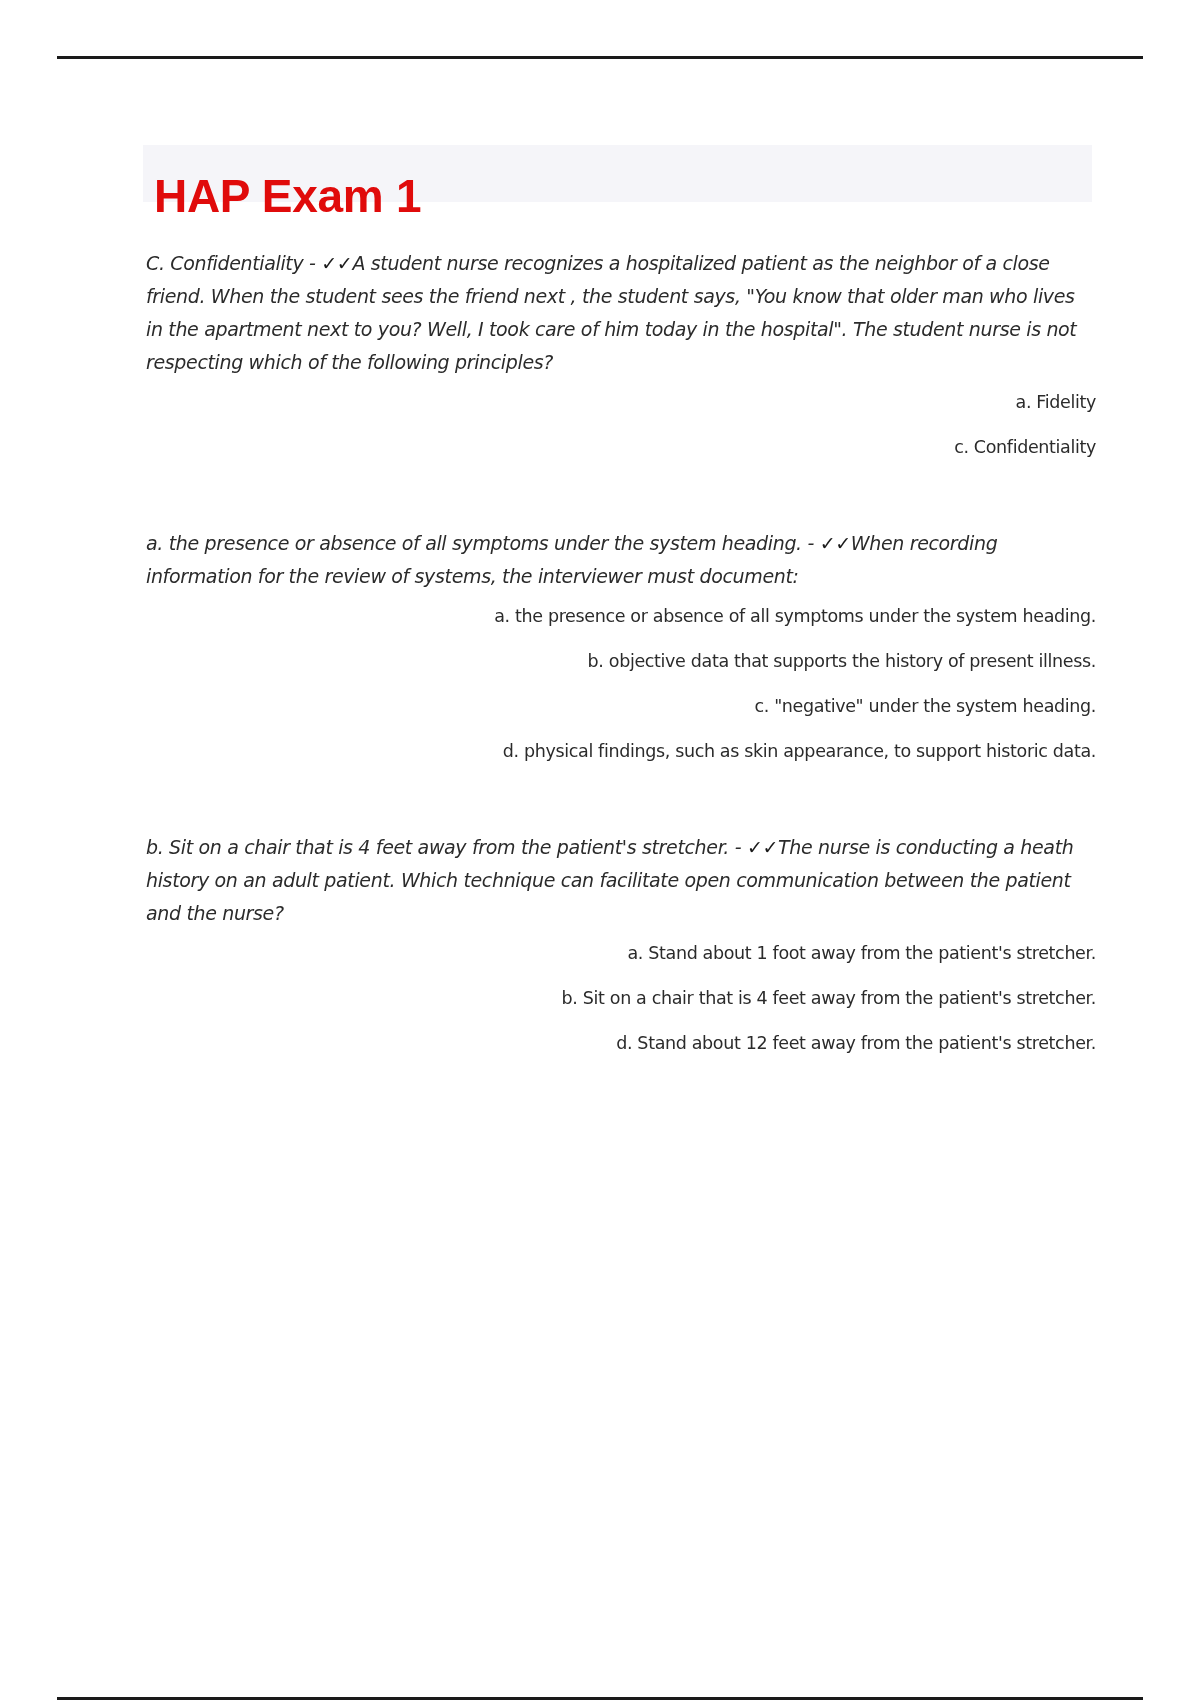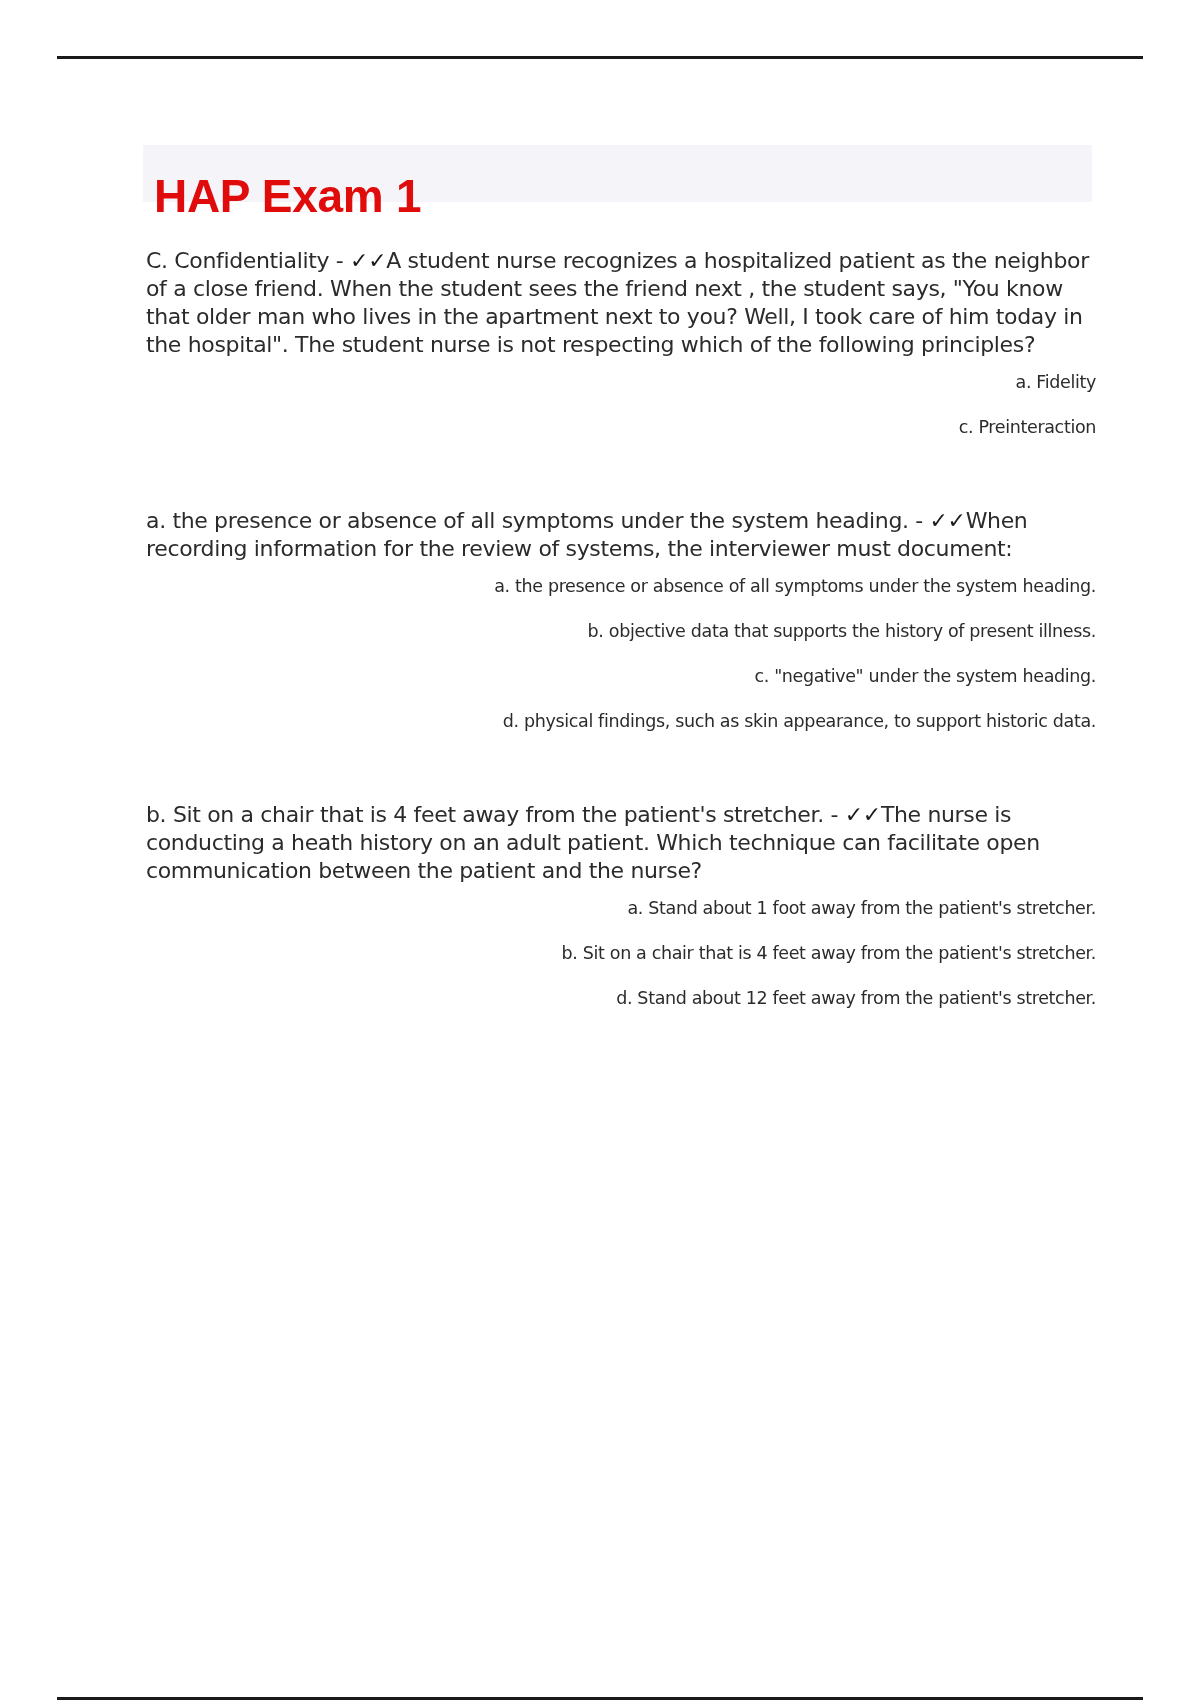--- a/index.html
+++ b/index.html
@@ -8,40 +8,40 @@
   .rule { position: absolute; left: 57px; width: 1086px; height: 3px; background: #1a1a1a; }
   .rule.top { top: 56px; }
   .rule.bottom { top: 1697px; }
   .title-box { position: absolute; left: 143px; top: 145px; width: 949px; height: 57px;
                background: #f5f5f9; }
   .title { position: absolute; left: 3px; top: 15px; margin: 8px;
            font-family: "Liberation Sans", sans-serif; font-weight: bold;
            font-size: 46px; line-height: 57px; color: #e00b0b; letter-spacing: -0.3px; }
   .content { position: absolute; left: 146px; top: 247px; width: 950px; }
   .qa { margin: 0; }
-  .prompt { font-size: 22px; line-height: 28px; margin: 0 0 12px 0; letter-spacing: -0.35px; }
+  .prompt { font-size: 19px; line-height: 33px; margin: 0 0 12px 0; letter-spacing: -0.35px; font-style: italic; }
   .option { font-size: 17.5px; line-height: 22px; margin: 0 0 23px 0; letter-spacing: -0.35px; text-align: right; }
   .check { color: #1a1a1a; font-weight: bold; }
   .gap { height: 46px; }
 </style>
 </head>
 <body>
 
 <div class="rule top"></div>
 
 <div class="title-box">
   <h1 class="title">HAP Exam 1</h1>
 </div>
 
 <div class="content">
 
   <div class="qa">
     <p class="prompt"><span>C. Confidentiality - </span><span class="check">✓✓</span><span>A student nurse recognizes a hospitalized patient as the neighbor of a close friend. When the student sees the friend next , the student says, "You know that older man who lives in the apartment next to you? Well, I took care of him today in the hospital". The student nurse is not respecting which of the following principles?</span></p>
     <p class="option">a. Fidelity</p>
-    <p class="option">c. Preinteraction</p>
+    <p class="option">c. Confidentiality</p>
   </div>
   <div class="gap"></div>
 
   <div class="qa">
     <p class="prompt"><span>a. the presence or absence of all symptoms under the system heading. - </span><span class="check">✓✓</span><span>When recording information for the review of systems, the interviewer must document:</span></p>
     <p class="option">a. the presence or absence of all symptoms under the system heading.</p>
     <p class="option">b. objective data that supports the history of present illness.</p>
     <p class="option">c. "negative" under the system heading.</p>
     <p class="option">d. physical findings, such as skin appearance, to support historic data.</p>
   </div>

